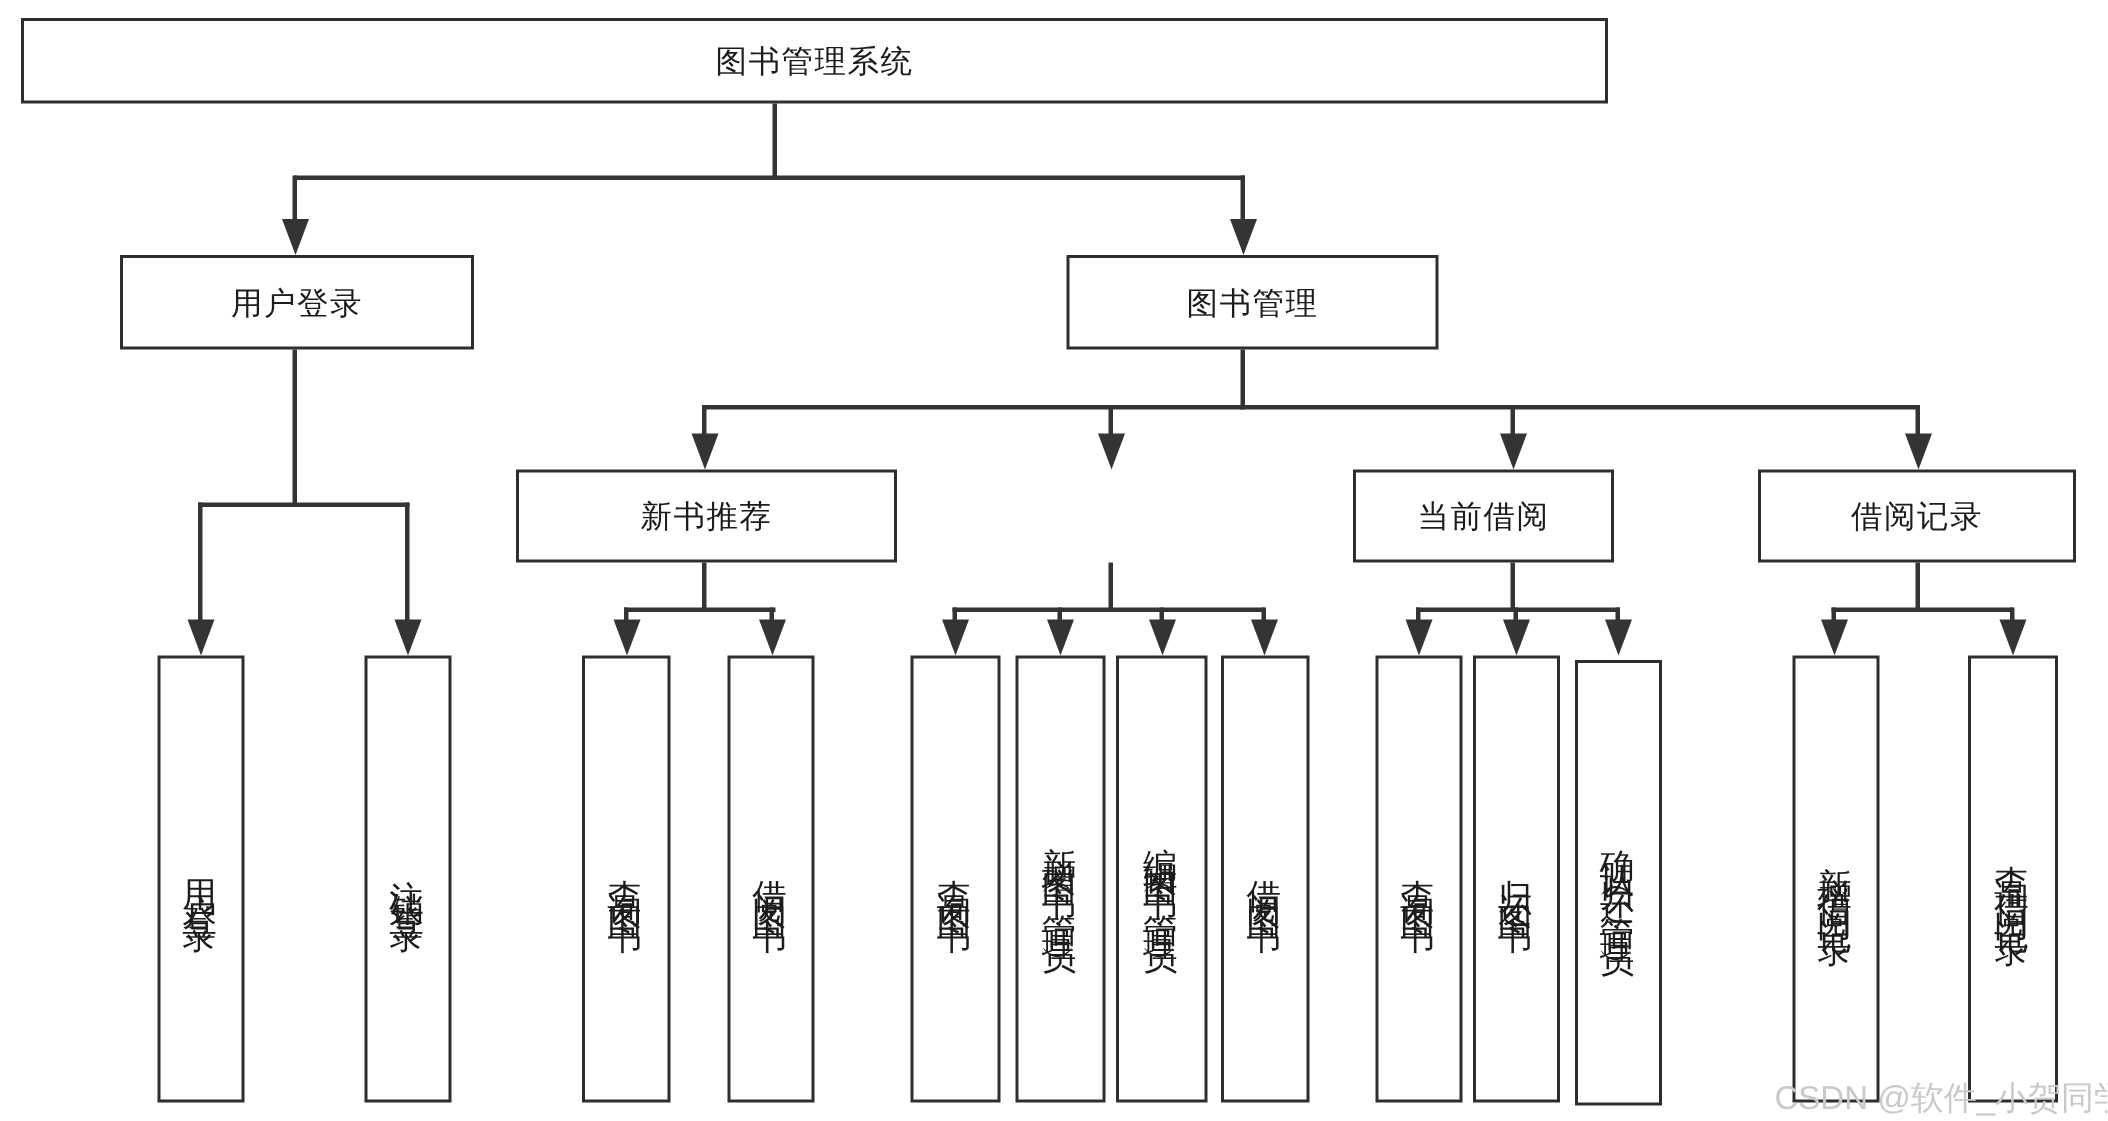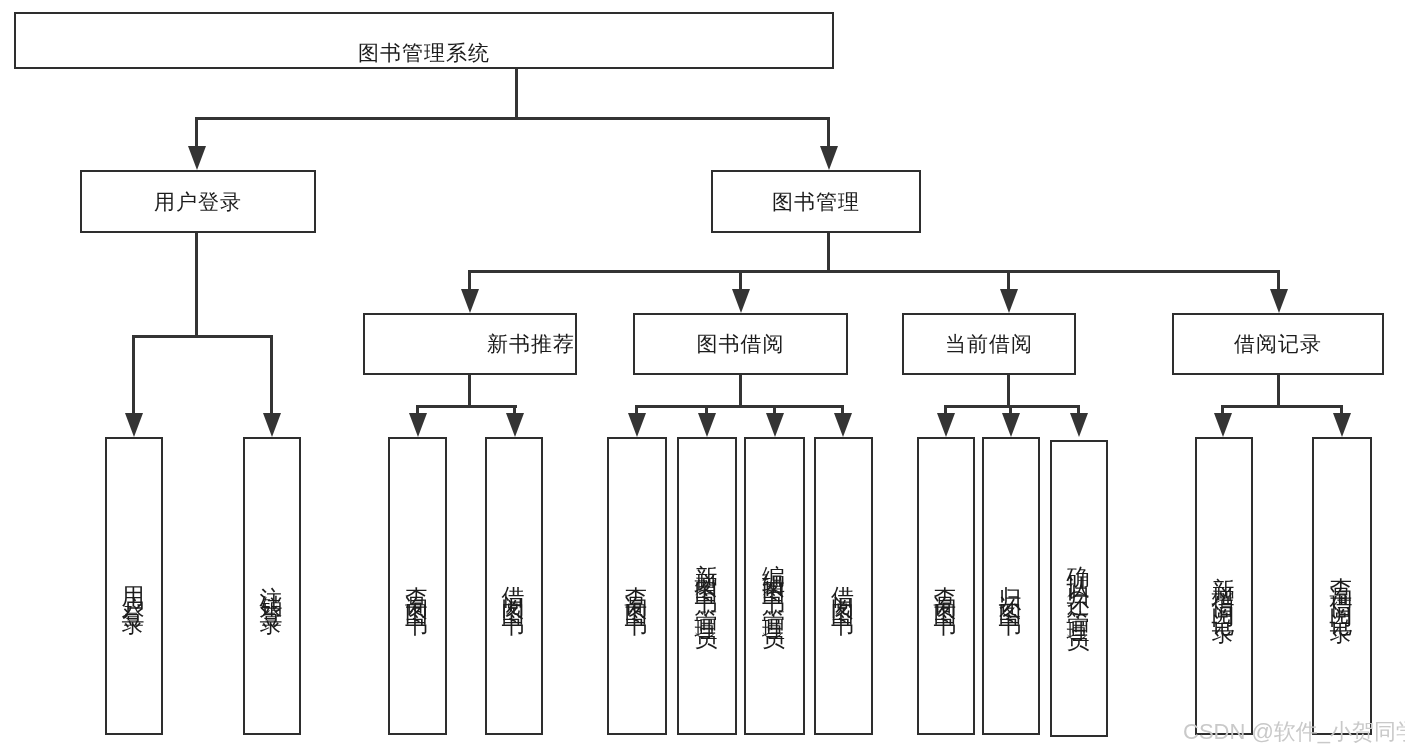--- a/index.html
+++ b/index.html
@@ -28,35 +28,35 @@
   .watermark {
     position:absolute; left:1183px; top:717px;
     font-size:22px; color:#c9c9c9; z-index:5; white-space:nowrap;
   }
 </style>
 </head>
 <body>
 
 <div id="stage">
 
-  <div class="box" style="left:14px; top:12px; width:820px; height:57px;align-items:flex-end;">
+  <div class="box" style="left:14px; top:12px; width:1058px; height:57px;">
     <span>图书管理系统</span>
   </div>
 
   <div class="vline" style="left:515px; top:69px;  height:49px;"></div>
   <div class="hline" style="left:196px; top:117px; width:634px;"></div>
   <div class="vline" style="left:195px; top:117px; height:31px;"></div>
   <div class="arrow" style="left:188px; top:146px;"></div>
   <div class="vline" style="left:827px; top:117px; height:31px;"></div>
   <div class="arrow" style="left:820px; top:146px;"></div>
 
   <div class="box" style="left:80px; top:170px; width:236px; height:63px;">
     <span>用户登录</span>
   </div>
-  <div class="box" style="left:711px; top:170px; width:210px; height:63px;">
+  <div class="box" style="left:711px; top:170px; width:248px; height:63px;">
     <span>图书管理</span>
   </div>
 
   <div class="vline" style="left:195px; top:233px; height:105px;"></div>
   <div class="hline" style="left:132px; top:335px; width:141px;"></div>
   <div class="vline" style="left:132px; top:335px; height:80px;"></div>
   <div class="arrow" style="left:125px; top:413px;"></div>
   <div class="vline" style="left:270px; top:335px; height:80px;"></div>
   <div class="arrow" style="left:263px; top:413px;"></div>
 
@@ -64,25 +64,22 @@
   <div class="hline" style="left:468px; top:270px; width:812px;"></div>
   <div class="vline" style="left:468px;  top:270px; height:21px;"></div>
   <div class="arrow" style="left:461px;  top:289px;"></div>
   <div class="vline" style="left:739px;  top:270px; height:21px;"></div>
   <div class="arrow" style="left:732px;  top:289px;"></div>
   <div class="vline" style="left:1007px; top:270px; height:21px;"></div>
   <div class="arrow" style="left:1000px; top:289px;"></div>
   <div class="vline" style="left:1277px; top:270px; height:21px;"></div>
   <div class="arrow" style="left:1270px; top:289px;"></div>
 
-  <div class="box" style="left:363px;  top:313px; width:214px; height:62px;justify-content:flex-end;">
+  <div class="box" style="left:344px;  top:313px; width:254px; height:62px;">
     <span>新书推荐</span>
-  </div>
-  <div class="box" style="left:633px;  top:313px; width:215px; height:62px;">
-    <span>图书借阅</span>
   </div>
   <div class="box" style="left:902px;  top:313px; width:174px; height:62px;">
     <span>当前借阅</span>
   </div>
   <div class="box" style="left:1172px; top:313px; width:212px; height:62px;">
     <span>借阅记录</span>
   </div>
 
   <div class="vline" style="left:468px; top:375px; height:33px;"></div>
   <div class="hline" style="left:416px; top:405px; width:101px;"></div>

